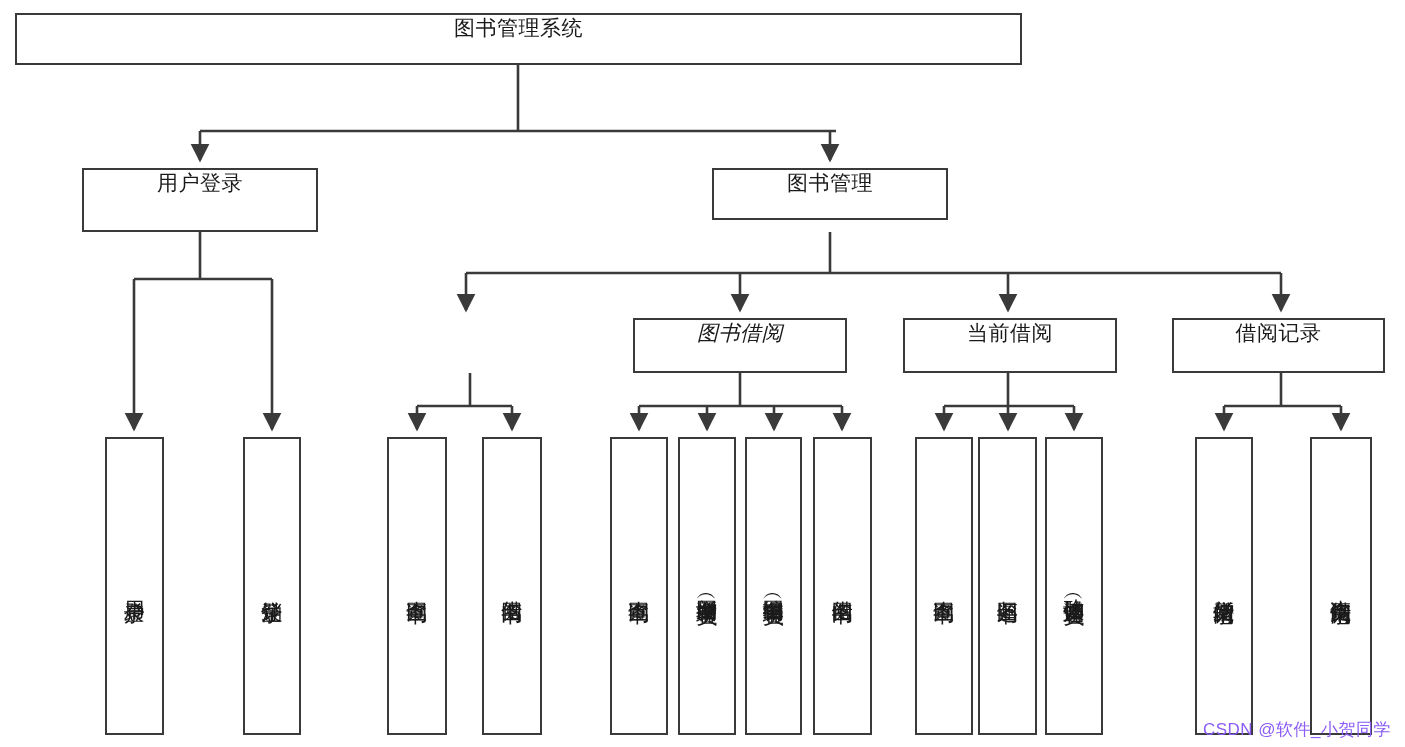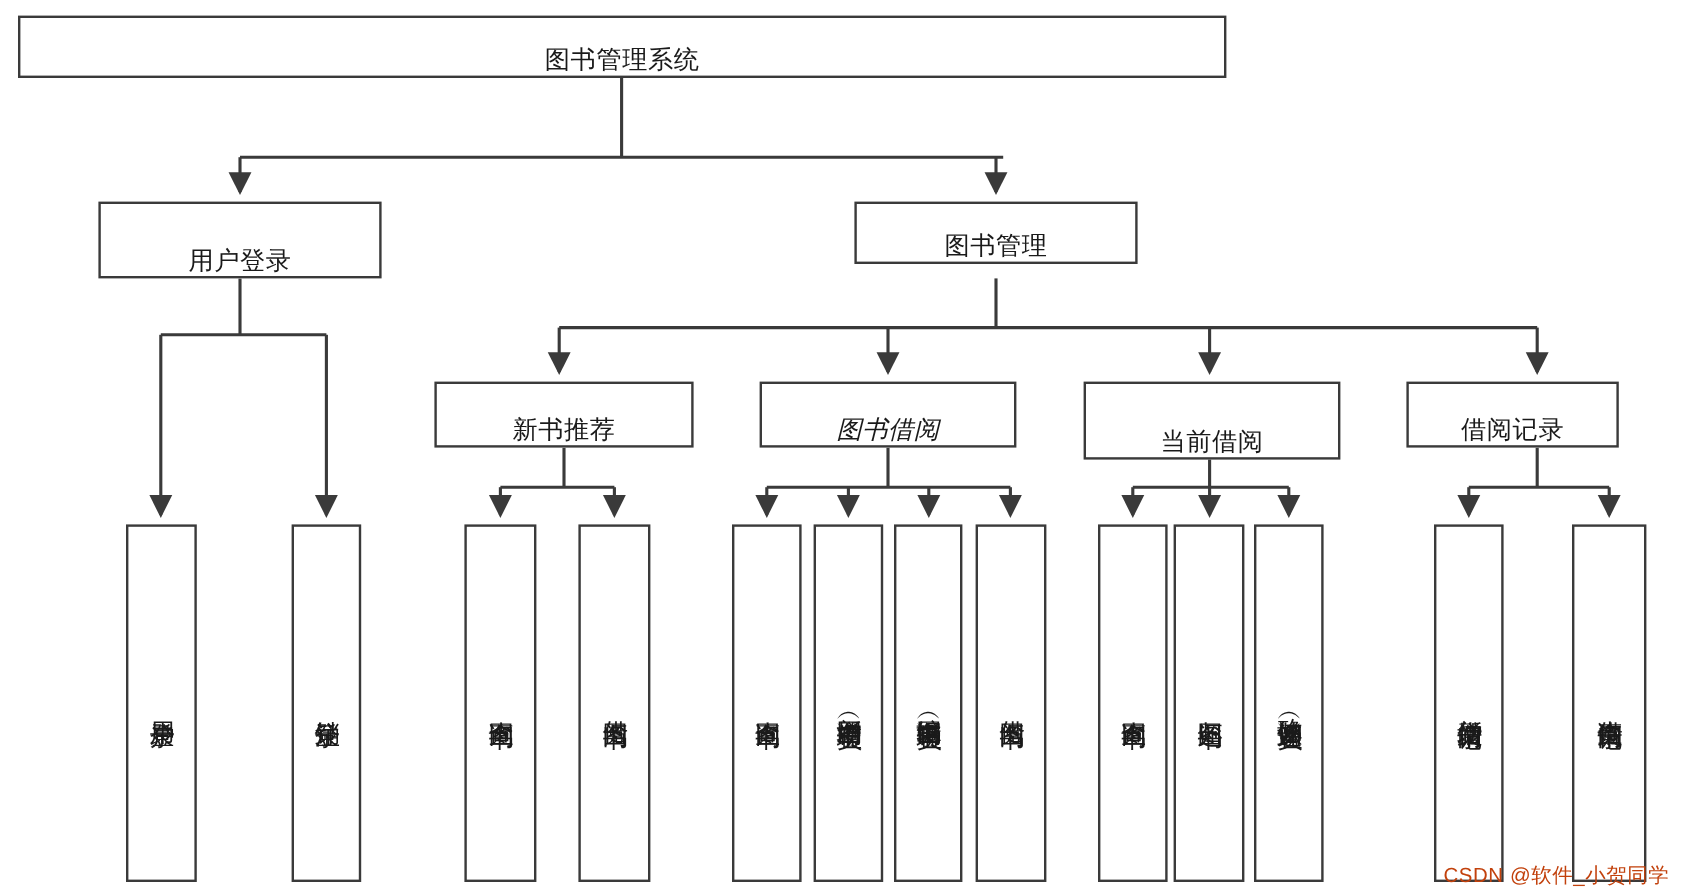--- a/index.html
+++ b/index.html
@@ -26,21 +26,21 @@
     height: 747px;
     pointer-events: none;
   }
   .node {
     position: absolute;
     box-sizing: border-box;
     border: 2px solid #3a3a3a;
     background: #ffffff;
     color: #1a1a1a;
     display: flex;
-    align-items: flex-end;
+    align-items: flex-start;
     justify-content: center;
     overflow: hidden;
   }
   .node.horiz {
     font-size: 21px;
     letter-spacing: 0.5px;
     line-height: 1.2;
   }
   .node.vert {
     writing-mode: vertical-rl;
@@ -54,21 +54,21 @@
   }
   .node .lbl {
     display: block;
     white-space: nowrap;
   }
   #watermark {
     position: absolute;
     right: 14px;
     bottom: 6px;
     font-size: 17px;
-    color: #c2410c;
+    color: #8b5cf6;
     letter-spacing: 0.5px;
     white-space: nowrap;
     user-select: none;
   }
 </style>
 </head>
 <body>
 
 <div id="canvas">
 
@@ -126,30 +126,27 @@
     <span class="lbl">图书管理系统</span>
   </div>
 
   <div class="node horiz" style="left: 82px; top: 168px; width: 236px; height: 64px;">
     <span class="lbl">用户登录</span>
   </div>
   <div class="node horiz" style="left: 712px; top: 168px; width: 236px; height: 52px;">
     <span class="lbl">图书管理</span>
   </div>
 
-  <div class="node horiz" style="left: 362px; top: 318px; width: 216px; height: 55px;">
-    <span class="lbl">新书推荐</span>
-  </div>
   <div class="node horiz" style="left: 633px; top: 318px; width: 214px; height: 55px; font-style: italic;">
     <span class="lbl">图书借阅</span>
   </div>
-  <div class="node horiz" style="left: 903px; top: 318px; width: 214px; height: 65px;">
+  <div class="node horiz" style="left: 903px; top: 318px; width: 214px; height: 55px;">
     <span class="lbl">当前借阅</span>
   </div>
-  <div class="node horiz" style="left: 1172px; top: 318px; width: 177px; height: 55px;">
+  <div class="node horiz" style="left: 1172px; top: 318px; width: 213px; height: 55px;">
     <span class="lbl">借阅记录</span>
   </div>
 
   <div class="node vert" style="left: 105px; top: 437px; width: 59px; height: 298px;">
     <span class="lbl">用户登录</span>
   </div>
   <div class="node vert" style="left: 243px; top: 437px; width: 58px; height: 298px;">
     <span class="lbl">注销登录</span>
   </div>
   <div class="node vert" style="left: 387px; top: 437px; width: 60px; height: 298px;">

